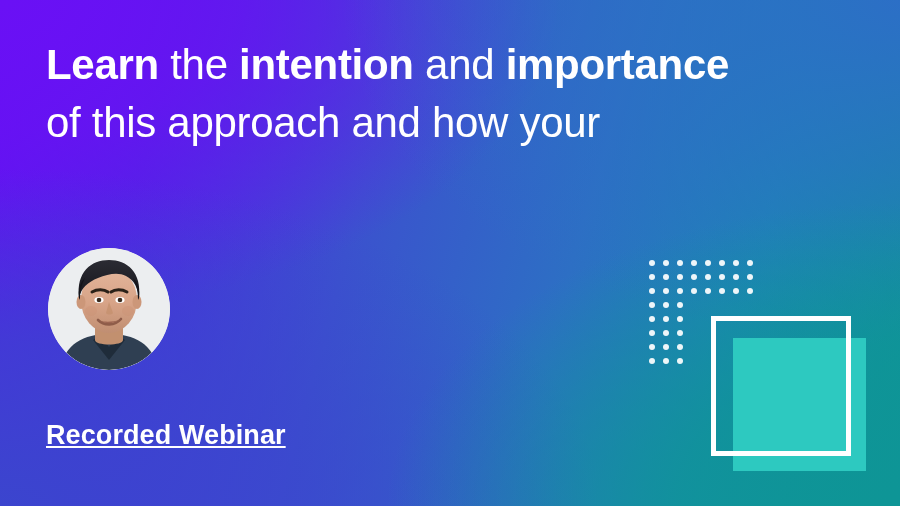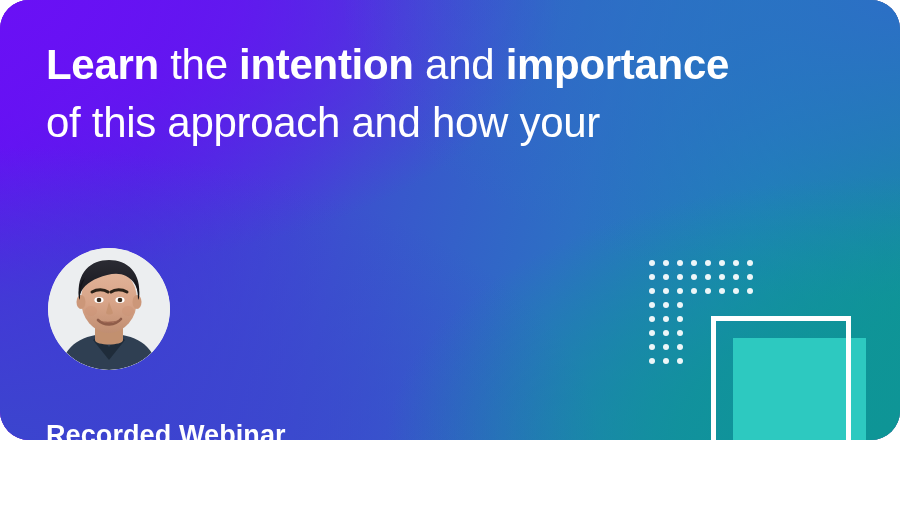--- a/index.html
+++ b/index.html
@@ -7,24 +7,23 @@
     padding: 0;
     background: #ffffff;
   }
   body {
     font-family: "Liberation Sans", sans-serif;
   }
 
   #banner {
     position: relative;
     width: 900px;
-    height: 440px;
+    height: 506px;
     overflow: hidden;
     background-color: #a21caf;
-    border-radius: 29px;
   }
 
   
   .bg-base {
     position: absolute;
     inset: 0;
     background: linear-gradient(105deg, #5E12F2 0%, #4A2AE0 18%, #3B52CE 40%, #2D6FC4 62%, #1C86B4 80%, #0E9596 100%);
   }
   .bg-tl {
     position: absolute;
@@ -121,20 +120,21 @@
 
   
   .footer-label {
     position: absolute;
     left: 46px;
     top: 420px;
     color: #ffffff;
     font-size: 27px;
     font-weight: 700;
     letter-spacing: 0.1px;
+    text-decoration: underline;
   }
 </style>
 </head>
 <body>
 
 <div id="banner">
 
   <div class="bg-base"></div>
   <div class="bg-tl"></div>
   <div class="bg-bl"></div>

